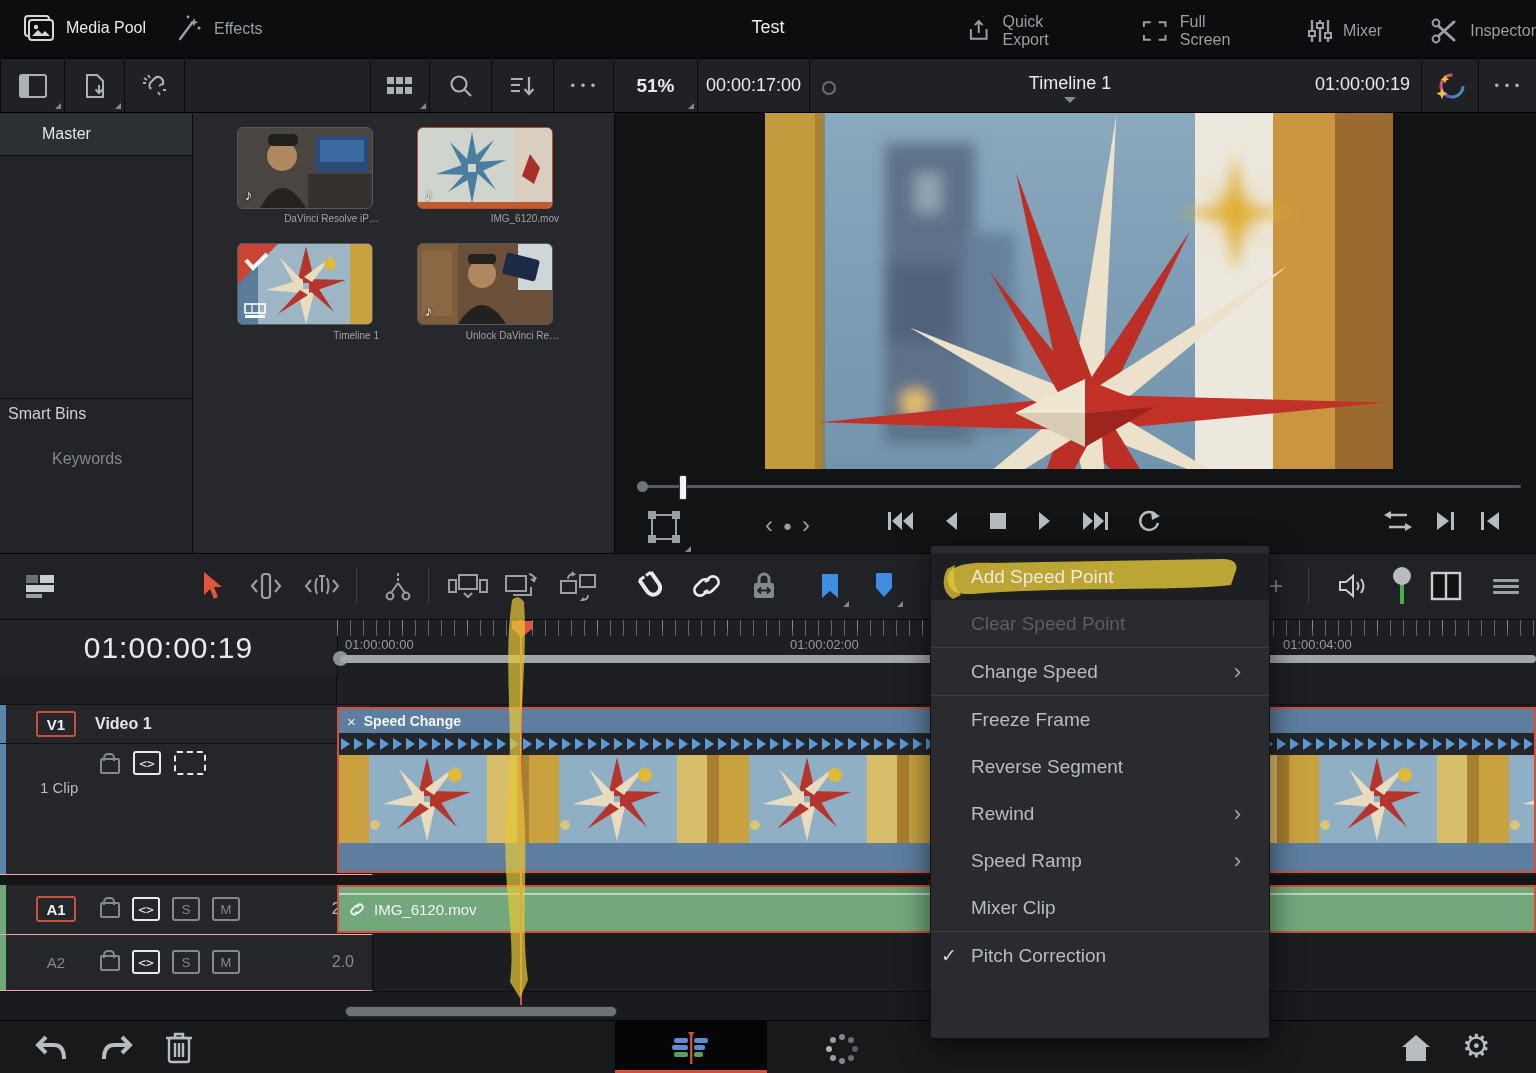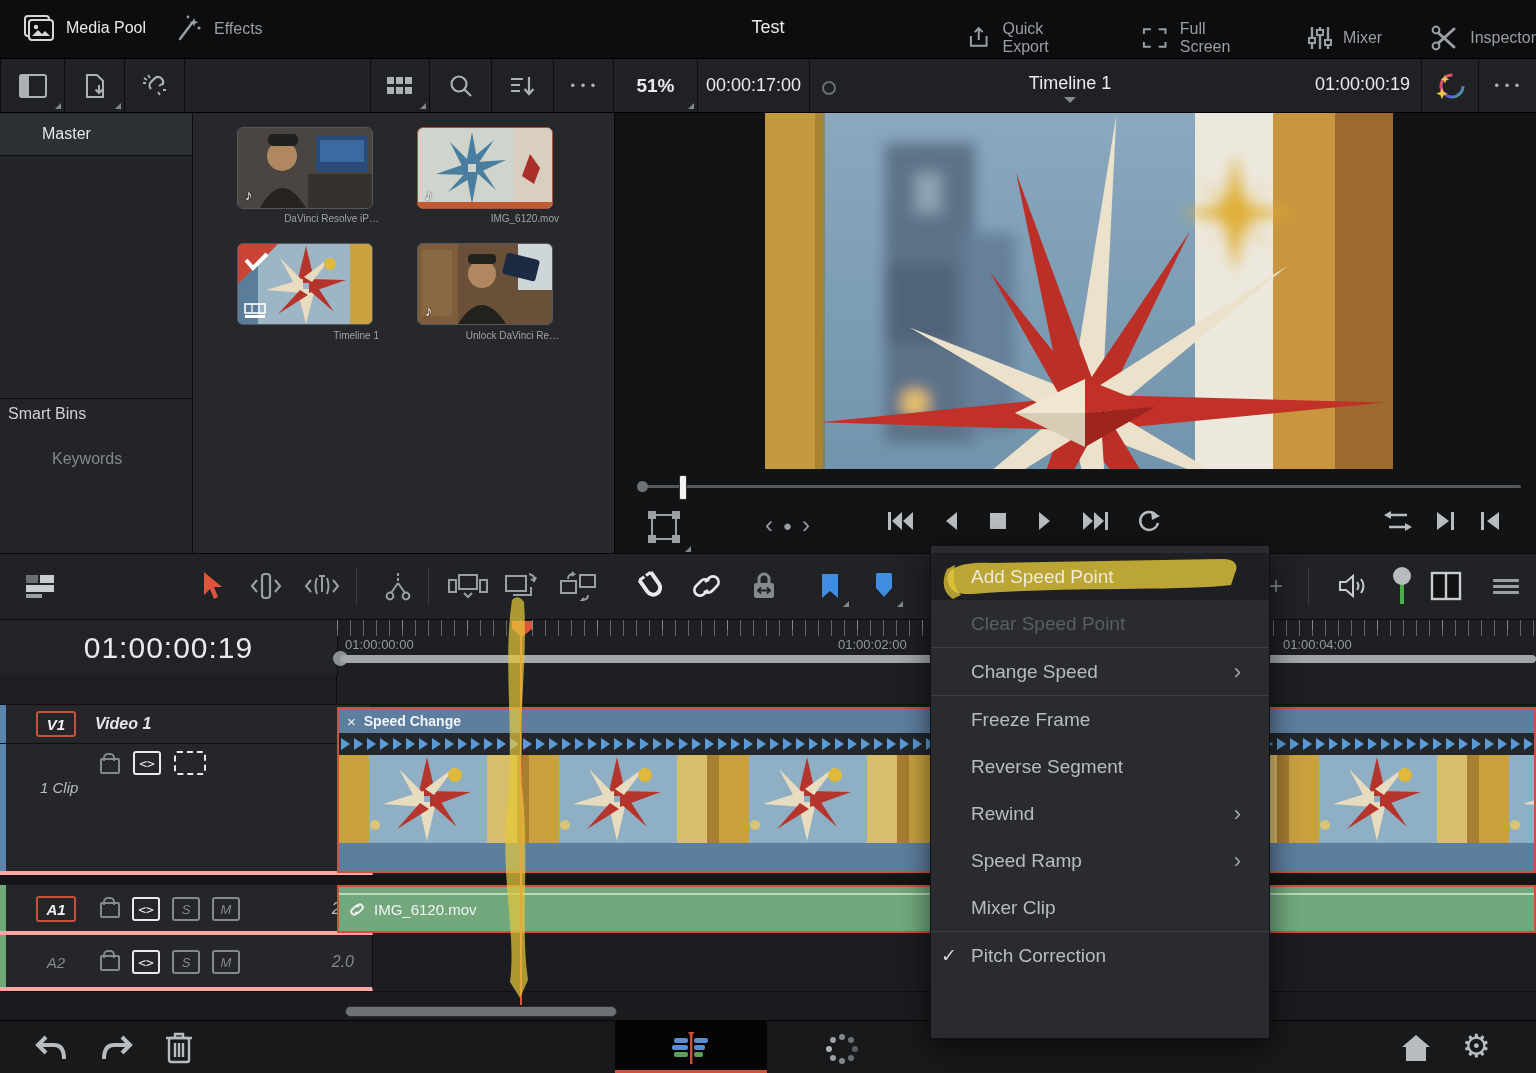--- a/index.html
+++ b/index.html
@@ -44,21 +44,21 @@
   #tlheader{position:absolute;left:0;top:620px;width:1536px;height:85px;background:#1d1f22;}
   #bigtc{position:absolute;left:0;top:0;width:337px;height:55px;background:#212326;
          border-right:1px solid #0b0c0d;display:flex;align-items:center;justify-content:center;
          font-size:30px;color:#e8e9ea;letter-spacing:1px;}
   .ruler-label{position:absolute;top:17px;font-size:13px;color:#96999d;}
   #tlscrub{position:absolute;left:340px;top:35px;width:1196px;height:8px;background:#a3a6a9;border-radius:4px;}
   #tlscrubdot{position:absolute;left:333px;top:31px;width:15px;height:15px;border-radius:50%;background:#8d9093;}
   
   #tracks{position:absolute;left:0;top:705px;width:1536px;height:315px;background:#1b1d20;}
   .trackhead{position:absolute;left:0;width:373px;background:#24262a;border-right:1px solid #0b0c0d;
-             border-bottom:4px solid #fca5a5;box-sizing:border-box;font-style:italic;}
+             border-bottom:1px solid #fca5a5;box-sizing:border-box;}
   .tstrip{position:absolute;left:0;top:0;width:6px;height:100%;}
   .badge{position:absolute;left:36px;width:40px;height:26px;border:2px solid #c9503c;border-radius:3px;
          display:flex;align-items:center;justify-content:center;color:#f0f1f2;font-size:15px;font-weight:bold;box-sizing:border-box;}
   .badge.plain{border-color:transparent;color:#85888c;font-weight:normal;}
   .sqicon{width:28px;height:24px;border:2px solid #85888c;border-radius:3px;display:flex;align-items:center;
           justify-content:center;color:#85888c;font-size:13px;box-sizing:border-box;}
   .sqicon.on{border-color:#e8e9ea;color:#e8e9ea;}
   .lockico{width:16px;height:12px;border:2px solid #85888c;border-radius:2px;position:relative;margin-top:6px;}
   .lockico:before{content:"";position:absolute;left:1px;top:-7px;width:8px;height:6px;
                   border:2px solid #85888c;border-bottom:none;border-radius:5px 5px 0 0;}
@@ -117,21 +117,21 @@
       <svg width="32" height="32" viewBox="0 0 32 32">
         <path d="M8 26 L20 10" stroke="#9b9ea2" stroke-width="2.4" stroke-linecap="round"></path>
         <path d="M22 5 l1.2 3 3 1.2 -3 1.2 -1.2 3 -1.2 -3 -3 -1.2 3 -1.2z" fill="#9b9ea2"></path>
         <circle cx="27" cy="15" r="1.6" fill="#9b9ea2"></circle>
         <circle cx="16" cy="4" r="1.4" fill="#9b9ea2"></circle>
       </svg>
       <span>Effects</span>
     </div>
     <div class="abs" style="left:700px;top:17px;width:136px;text-align:center;font-size:18px;color:#e9eaeb;">Test</div>
 
-    <div class="abs flex" style="left:965px;top:20px;gap:48px;">
+    <div class="abs flex" style="left:965px;top:13px;gap:48px;">
       <div class="tb-btn">
         <svg width="28" height="28" viewBox="0 0 28 28">
           <path d="M6 12 v10 h16 v-10" fill="none" stroke="#9b9ea2" stroke-width="2"></path>
           <path d="M14 16 V4 M10 8 l4 -4 4 4" fill="none" stroke="#9b9ea2" stroke-width="2"></path>
         </svg>
         <span>Quick Export</span>
       </div>
       <div class="tb-btn">
         <svg width="30" height="26" viewBox="0 0 30 26">
           <path d="M4 9 V4 h7 M19 4 h7 v5 M26 17 v5 h-7 M11 22 H4 v-5" fill="none" stroke="#9b9ea2" stroke-width="2"></path>
@@ -572,21 +572,21 @@
 
   <div id="tlheader">
     <div id="bigtc">
       <span>01:00:00:19</span>
     </div>
     <div class="abs" style="left:337px;top:0;width:1199px;height:16px;
          background:repeating-linear-gradient(90deg,#62666a 0 1px,transparent 1px 13px);"></div>
     <div class="abs" style="left:337px;top:0;width:1199px;height:10px;
          background:repeating-linear-gradient(90deg,#84878b 0 1px,transparent 1px 65px);"></div>
     <span class="ruler-label" style="left:345px;">01:00:00:00</span>
-    <span class="ruler-label" style="left:790px;margin-left:48px;">01:00:02:00</span>
+    <span class="ruler-label" style="left:790px;">01:00:02:00</span>
     <span class="ruler-label" style="left:1283px;">01:00:04:00</span>
     <div id="tlscrubdot"></div>
     <div id="tlscrub"></div>
     <div class="abs" style="left:0;top:55px;width:337px;height:30px;background:#1d1f22;border-right:1px solid #0b0c0d;box-sizing:border-box;"></div>
     <div class="abs" style="left:0;top:84px;width:1536px;height:1px;background:#101113;"></div>
   </div>
 
   <div id="tracks">
 
     <div class="trackhead" style="top:0;height:170px;">

